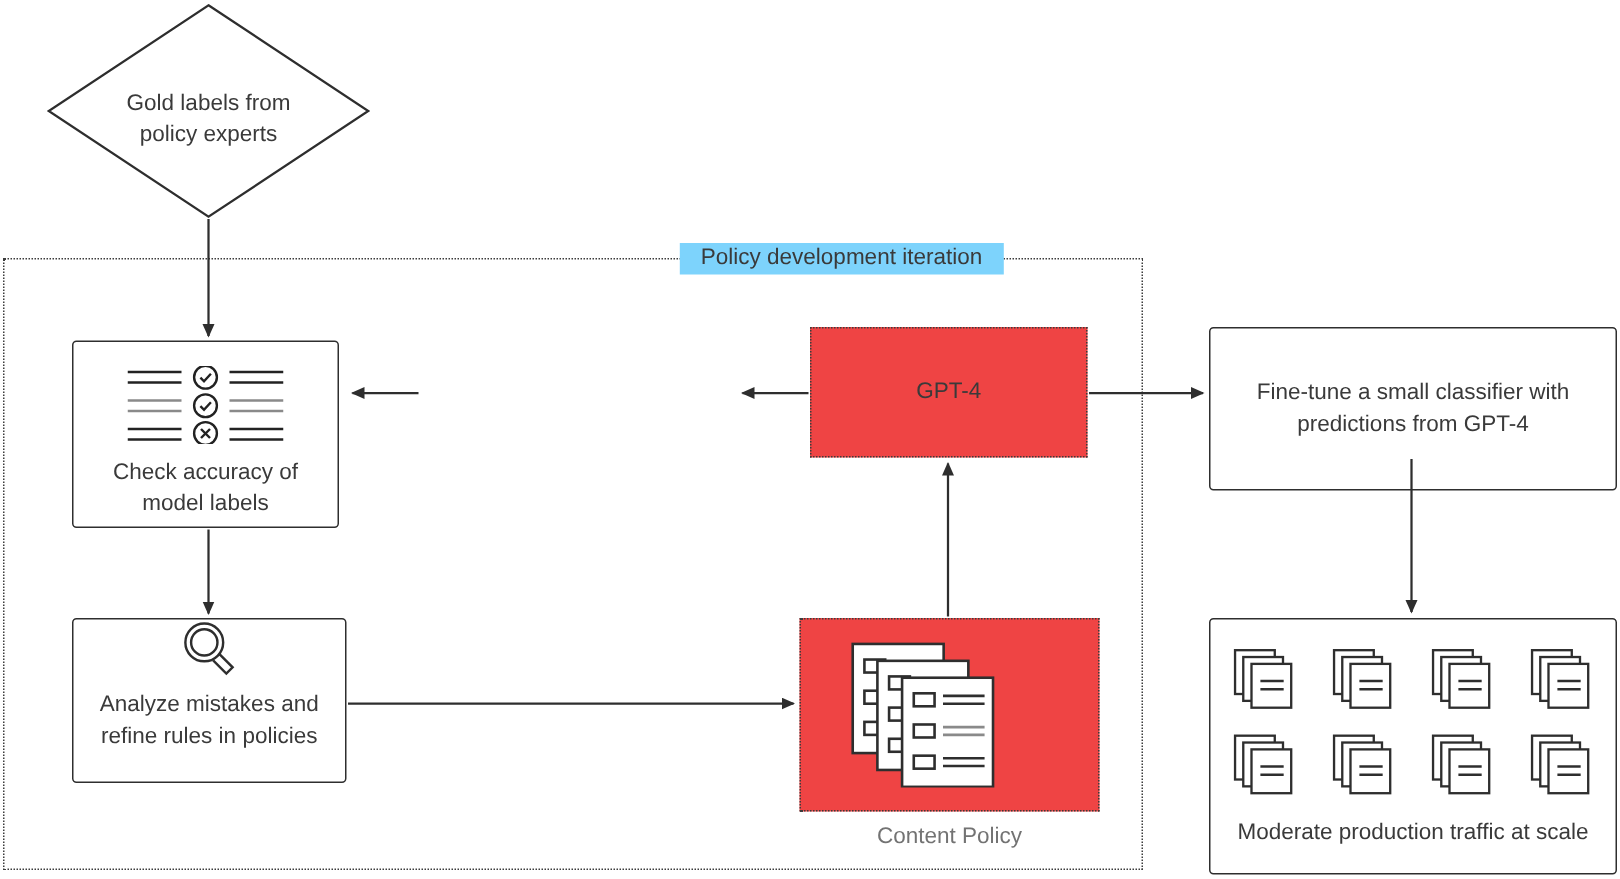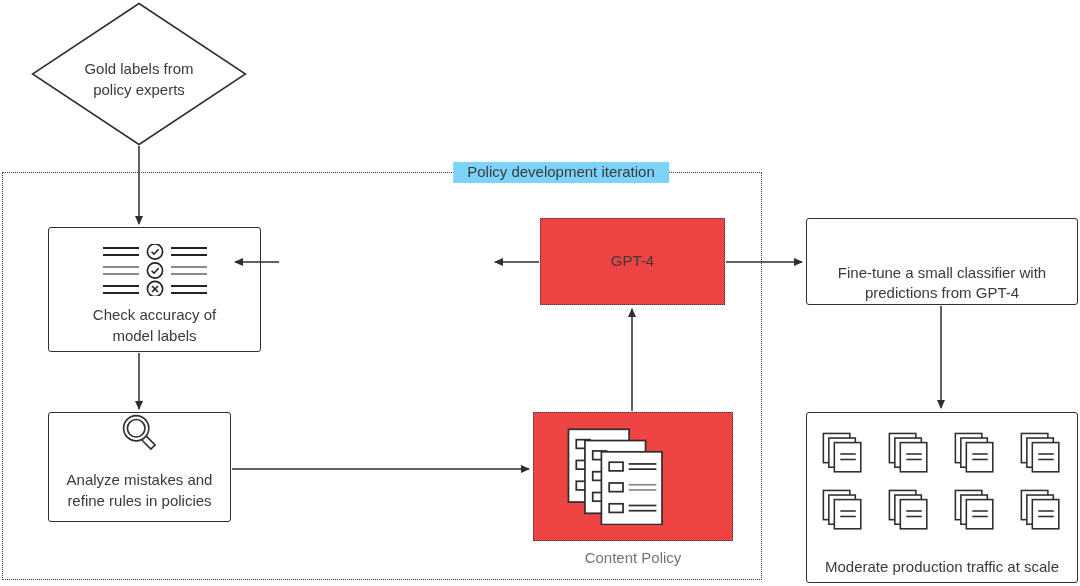--- a/index.html
+++ b/index.html
@@ -119,21 +119,21 @@
 
   <div class="node diamond" style="left:31px; top:2px; width:216px; height:144px;">
     <svg class="shape" width="216" height="144" viewBox="0 0 216 144">
       <polygon points="108,1.5 214.5,72 108,142.5 1.5,72" fill="#ffffff" stroke="#2e2e2e" stroke-width="1.5"></polygon>
     </svg>
     <div class="dlabel">
         <span style="max-width:132px">Gold labels from policy experts</span>
       </div>
   </div>
 
-  <div class="node box" style="left:48px; top:227px; width:213px; height:125px; padding-top:16px;">
+  <div class="node box" style="left:48px; top:227px; width:178px; height:125px; padding-top:16px;">
     <svg width="104" height="52" viewBox="0 0 104 52">
       <g stroke="#222222" stroke-width="1.8" fill="none">
         <line x1="0" y1="4" x2="36" y2="4"></line>
           <line x1="0" y1="11" x2="36" y2="11"></line>
         <line x1="68" y1="4" x2="104" y2="4"></line>
           <line x1="68" y1="11" x2="104" y2="11"></line>
       </g>
       <g stroke="#8a8a8a" stroke-width="1.8" fill="none">
         <line x1="0" y1="23" x2="36" y2="23"></line>
           <line x1="0" y1="30" x2="36" y2="30"></line>
@@ -157,25 +157,25 @@
       </g>
     </svg>
     <div class="node-label" style="max-width:162px; margin-top:9px;">Check accuracy of model labels</div>
   </div>
 
 
   <div class="node dotted-box" style="left:540px; top:218px; width:185px; height:87px;">
     <div class="node-label">GPT-4</div>
   </div>
 
-  <div class="node box" style="left:806px; top:218px; width:272px; height:87px; justify-content:flex-end;">
+  <div class="node box" style="left:806px; top:218px; width:272px; height:109px; justify-content:center;">
     <div class="node-label" style="max-width:218px;">Fine-tune a small classifier with predictions from GPT-4</div>
   </div>
 
-  <div class="node box" style="left:48px; top:412px; width:183px; height:110px; gap:10px;">
+  <div class="node box" style="left:48px; top:412px; width:183px; height:110px; ">
     <svg width="42" height="42" viewBox="0 0 44 44">
       <g stroke="#2e2e2e" stroke-width="1.7" fill="none">
         <circle cx="18" cy="16" r="13.2"></circle>
         <circle cx="18" cy="16" r="9.2"></circle>
         <path d="M28.6 24.2 L37.8 33.4 L33.4 37.8 L24.2 28.6"></path>
       </g>
     </svg>
     <div class="node-label" style="max-width:176px; margin-top:5px;">Analyze mistakes and refine rules in policies</div>
   </div>
 
@@ -239,16 +239,16 @@
       <svg width="42" height="44" viewBox="0 0 46 48">
           <use href="#pages-stack"></use>
         </svg>
       <svg width="42" height="44" viewBox="0 0 46 48">
           <use href="#pages-stack"></use>
         </svg>
       <svg width="42" height="44" viewBox="0 0 46 48">
           <use href="#pages-stack"></use>
         </svg>
     </div>
-    <div class="node-label" style="margin-top:24px; width:260px;text-align:center;">Moderate production traffic at scale</div>
+    <div class="node-label" style="margin-top:12px; width:260px;text-align:center;">Moderate production traffic at scale</div>
   </div>
 
 </div>
 
 </body></html>

